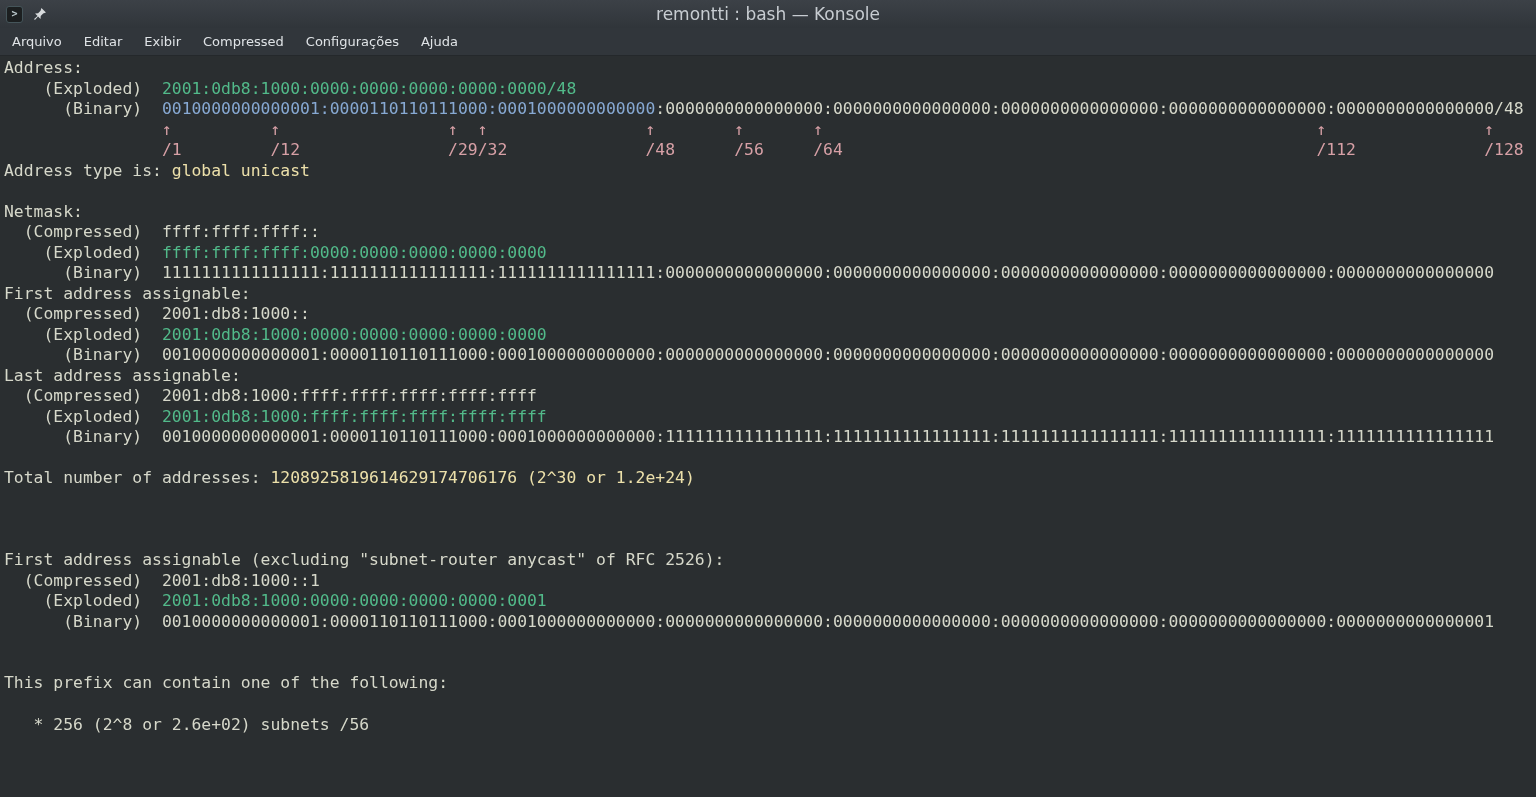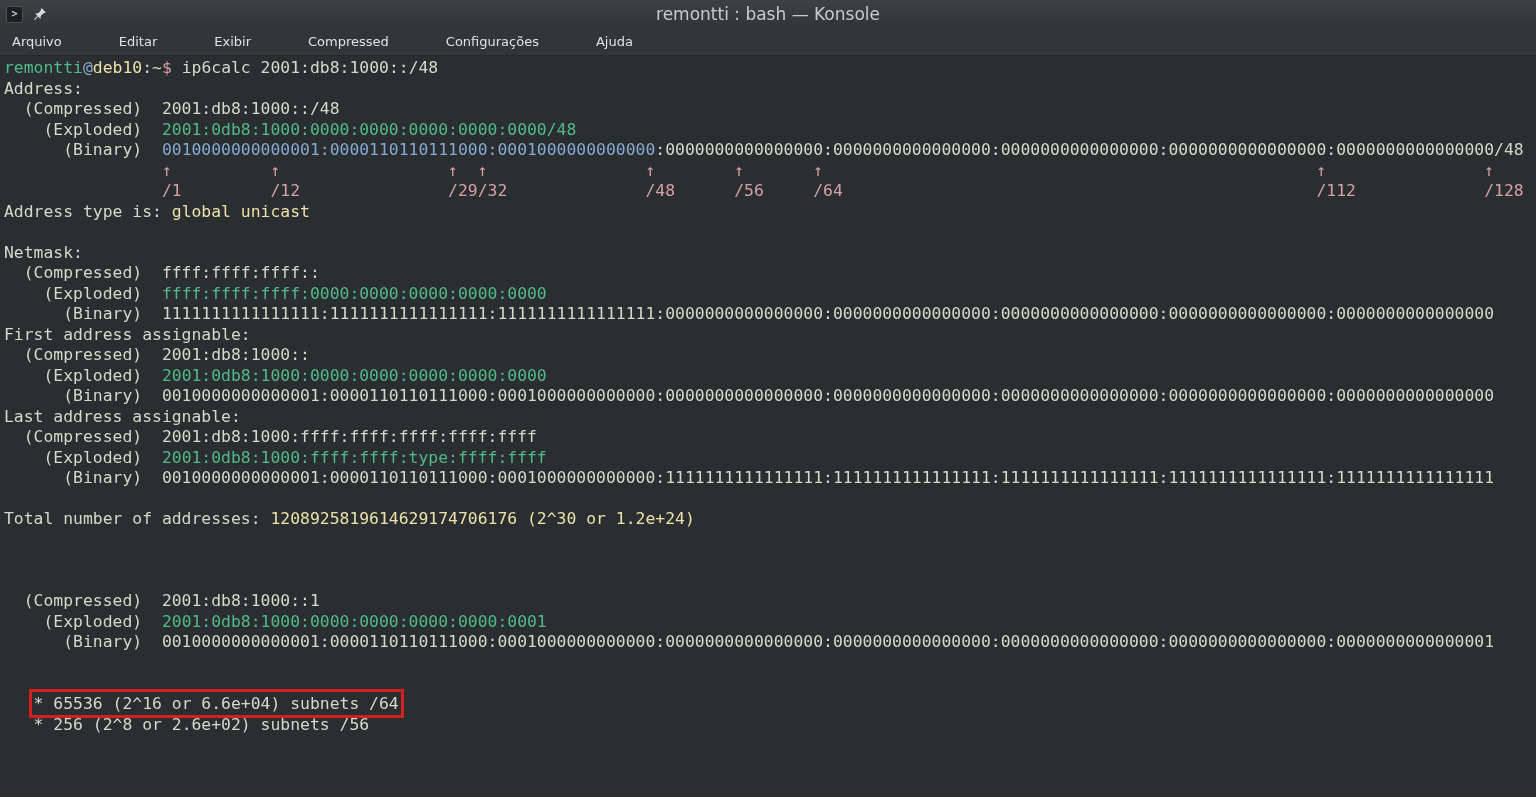--- a/index.html
+++ b/index.html
@@ -28,21 +28,21 @@
     display:inline-flex; align-items:center; justify-content:center;
   }
   .app-icon-glyph { color:#b9c6ca; font-size:10px; font-weight:bold; line-height:1; }
   .pin { z-index:1; display:inline-flex; align-items:center; }
 
   
   .menubar {
     height:28px; flex:0 0 28px;
     background:var(--menubar-bg,#31363b);
     border-bottom:1px solid #24282b;
-    display:flex; align-items:center; padding:0 1px; box-sizing:border-box;gap:35px;
+    display:flex; align-items:center; padding:0 1px; box-sizing:border-box;
   }
   .menu-item {
     color:var(--menu-text,#dfe3e6);
     font-family:"DejaVu Sans", sans-serif; font-size:13px;
     padding:4px 11px; cursor:default;
   }
 
   
   .terminal {
     flex:1 1 auto;
@@ -78,48 +78,48 @@
   <div class="menubar" id="menubar">
       <div class="menu-item">Arquivo</div>
       <div class="menu-item">Editar</div>
       <div class="menu-item">Exibir</div>
       <div class="menu-item">Compressed</div>
       <div class="menu-item">Configurações</div>
       <div class="menu-item">Ajuda</div>
     </div>
 
   <div class="terminal" id="terminal">
-      <div class="tline"><span class="c-green">remontti</span><span class="c-blue">@</span><span class="c-yellow">deb10</span><span class="c-fg">:~</span><span class="c-pink">$</span><span class="c-fg"> ip6calc 2001:db8:1000::/48</span></div>
       <div class="tline"><span class="c-fg">Address:</span></div>
-      <div class="tline"><span class="c-fg">  (Compressed)  2001:db8:1000::/48</span></div>
       <div class="tline"><span class="c-fg">    (Exploded)  </span><span class="c-green">2001:0db8:1000:0000:0000:0000:0000:0000/48</span></div>
       <div class="tline"><span class="c-fg">      (Binary)  </span><span class="c-blue">0010000000000001:0000110110111000:0001000000000000</span><span class="c-fg">:0000000000000000:0000000000000000:0000000000000000:0000000000000000:0000000000000000/48</span></div>
       <div class="tline"><span class="c-pink">                ↑          ↑                 ↑  ↑                ↑        ↑       ↑                                                  ↑                ↑</span></div>
       <div class="tline"><span class="c-pink">                /1         /12               /29/32              /48      /56     /64                                                /112             /128</span></div>
       <div class="tline"><span class="c-fg">Address type is: </span><span class="c-yellow">global unicast</span></div>
       <div class="tline"></div>
       <div class="tline"><span class="c-fg">Netmask:</span></div>
       <div class="tline"><span class="c-fg">  (Compressed)  ffff:ffff:ffff::</span></div>
       <div class="tline"><span class="c-fg">    (Exploded)  </span><span class="c-green">ffff:ffff:ffff:0000:0000:0000:0000:0000</span></div>
       <div class="tline"><span class="c-fg">      (Binary)  1111111111111111:1111111111111111:1111111111111111:0000000000000000:0000000000000000:0000000000000000:0000000000000000:0000000000000000</span></div>
       <div class="tline"><span class="c-fg">First address assignable:</span></div>
       <div class="tline"><span class="c-fg">  (Compressed)  2001:db8:1000::</span></div>
       <div class="tline"><span class="c-fg">    (Exploded)  </span><span class="c-green">2001:0db8:1000:0000:0000:0000:0000:0000</span></div>
       <div class="tline"><span class="c-fg">      (Binary)  0010000000000001:0000110110111000:0001000000000000:0000000000000000:0000000000000000:0000000000000000:0000000000000000:0000000000000000</span></div>
       <div class="tline"><span class="c-fg">Last address assignable:</span></div>
       <div class="tline"><span class="c-fg">  (Compressed)  2001:db8:1000:ffff:ffff:ffff:ffff:ffff</span></div>
-      <div class="tline"><span class="c-fg">    (Exploded)  </span><span class="c-green">2001:0db8:1000:ffff:ffff:type:ffff:ffff</span></div>
+      <div class="tline"><span class="c-fg">    (Exploded)  </span><span class="c-green">2001:0db8:1000:ffff:ffff:ffff:ffff:ffff</span></div>
       <div class="tline"><span class="c-fg">      (Binary)  0010000000000001:0000110110111000:0001000000000000:1111111111111111:1111111111111111:1111111111111111:1111111111111111:1111111111111111</span></div>
       <div class="tline"></div>
       <div class="tline"><span class="c-fg">Total number of addresses: </span><span class="c-yellow">1208925819614629174706176 (2^30 or 1.2e+24)</span></div>
       <div class="tline"></div>
       <div class="tline"></div>
       <div class="tline"></div>
+      <div class="tline"><span class="c-fg">First address assignable (excluding "subnet-router anycast" of RFC 2526):</span></div>
       <div class="tline"><span class="c-fg">  (Compressed)  2001:db8:1000::1</span></div>
       <div class="tline"><span class="c-fg">    (Exploded)  </span><span class="c-green">2001:0db8:1000:0000:0000:0000:0000:0001</span></div>
       <div class="tline"><span class="c-fg">      (Binary)  0010000000000001:0000110110111000:0001000000000000:0000000000000000:0000000000000000:0000000000000000:0000000000000000:0000000000000001</span></div>
       <div class="tline"></div>
       <div class="tline"></div>
-      <div class="tline"><span class="c-fg">   </span><span class="c-fg seg-boxed">* 65536 (2^16 or 6.6e+04) subnets /64</span></div>
+      <div class="tline"><span class="c-fg">This prefix can contain one of the following:</span></div>
+      <div class="tline"><span class="c-fg">   </span></div>
       <div class="tline"><span class="c-fg">   </span><span class="c-fg">* 256 (2^8 or 2.6e+02) subnets /56</span></div>
     </div>
 
 </div>
 
 </body></html>

